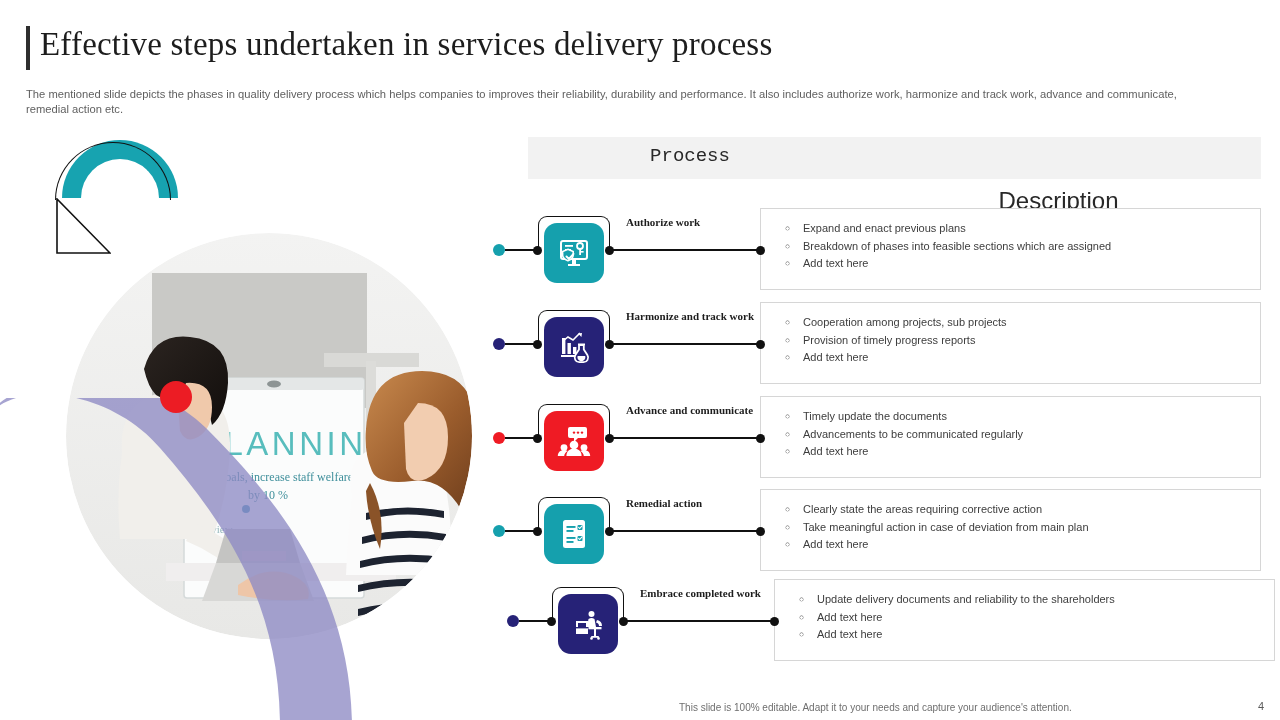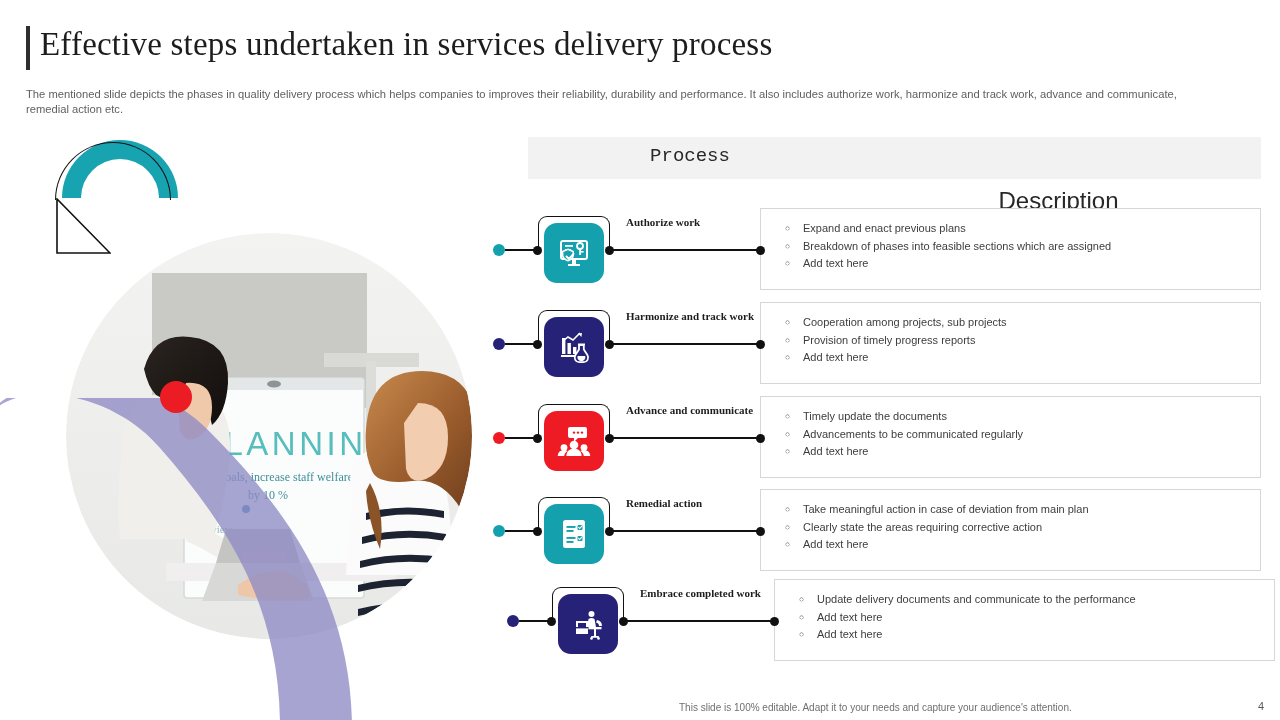--- a/index.html
+++ b/index.html
@@ -356,22 +356,22 @@
         <path d="M21.6 10.4 l1.1 1.1 l2.1 -2.3" fill="none" stroke="#fff" stroke-width="1.1" stroke-linecap="round"></path>
         <path d="M21.6 21.4 l1.1 1.1 l2.1 -2.3" fill="none" stroke="#fff" stroke-width="1.1" stroke-linecap="round"></path>
       </svg>
     </div>
     <div class="out-dot"></div>
     <div class="out-line"></div>
     <div class="out-dot2"></div>
     <div class="proc-label">Remedial action</div>
     <div class="desc-box">
       <ul class="desc-list">
+        <li>Clearly state the areas requiring corrective action</li>
         <li>Take meaningful action in case of deviation from main plan</li>
-        <li>Clearly state the areas requiring corrective action</li>
         <li>Add text here</li>
       </ul>
     </div>
   </div>
 
   <div class="row" style="top:576px;margin-left:14px;">
     <div class="node-dot" style="background:#262277;"></div>
     <div class="lead-line"></div>
     <div class="lead-dot"></div>
     <div class="bracket"></div>
@@ -389,21 +389,21 @@
         <circle cx="27.5" cy="31.4" r="1.3" fill="#fff"></circle>
         <path d="M26 13 q5 1 5 6 h-3 q0 -3 -3 -3.6 Z" fill="#fff"></path>
       </svg>
     </div>
     <div class="out-dot"></div>
     <div class="out-line"></div>
     <div class="out-dot2"></div>
     <div class="proc-label">Embrace completed work</div>
     <div class="desc-box">
       <ul class="desc-list">
-        <li>Update delivery documents and communicate to the performance</li>
+        <li>Update delivery documents and reliability to the shareholders</li>
         <li>Add text here</li>
         <li>Add text here</li>
       </ul>
     </div>
   </div>
 
   <div class="footer-note">This slide is 100% editable. Adapt it to your needs and capture your audience's attention.</div>
   <div class="page-num">4</div>
 
 </div>

